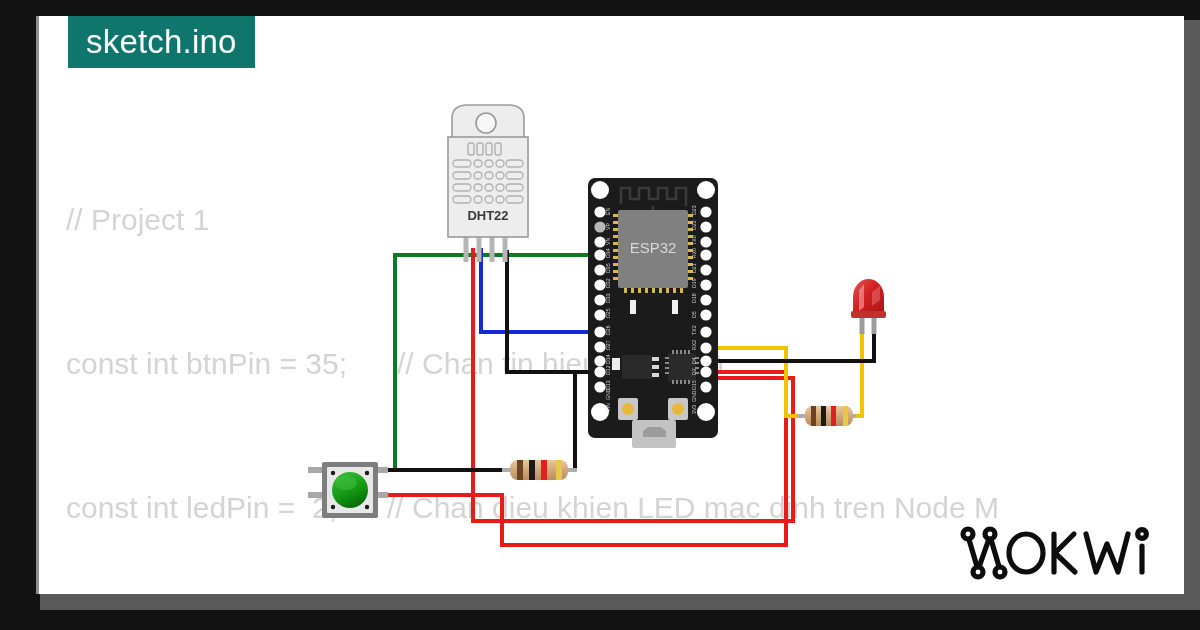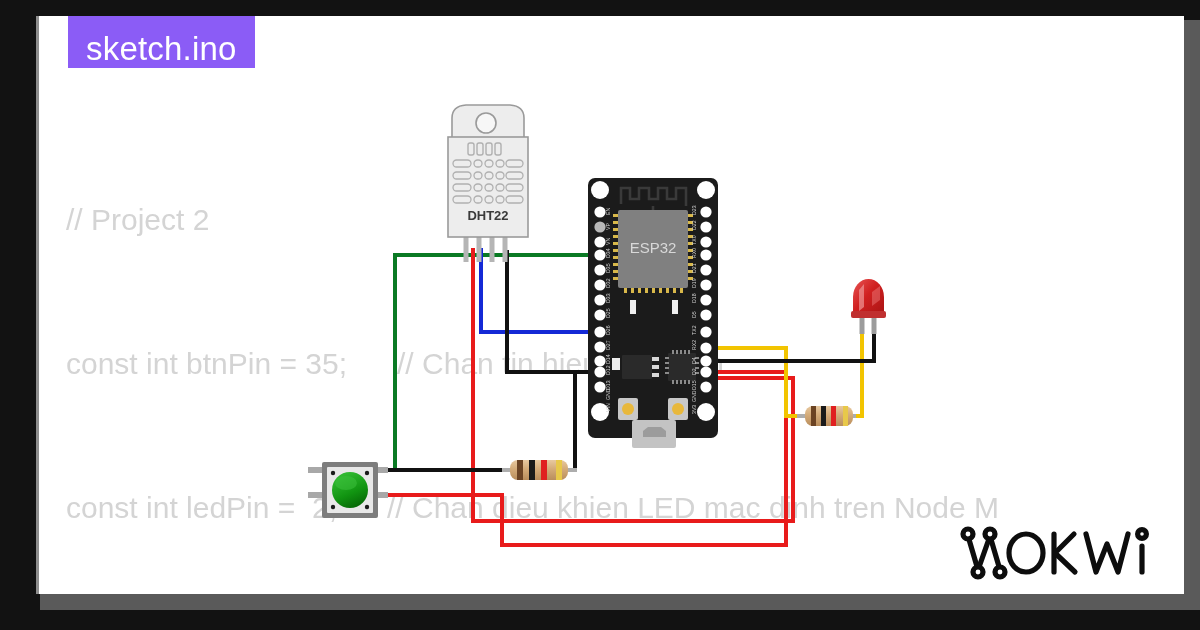--- a/index.html
+++ b/index.html
@@ -27,23 +27,23 @@
   
   #canvas-edge{
     position:absolute;left:36px;top:16px;
     width:3px;height:578px;background:#8e8e8e;
   }
 
   
   #file-tab{
     position:absolute;left:68px;top:16px;
     height:52px;
-    background:#8b5cf6;
+    background:#0f766e;
     color:#ffffff;
-    display:flex;align-items:flex-end;
+    display:flex;align-items:center;
     padding:0 18px;
     font-size:33px;
     letter-spacing:.2px;
     z-index:40;
   }
 
   
   #code{
     position:absolute;left:66px;top:100px;
     width:1120px;
@@ -73,21 +73,21 @@
 
 <div id="frame-shadow"></div>
 <div id="canvas"></div>
 <div id="canvas-edge"></div>
 
 <div id="file-tab">
   <span>sketch.ino</span>
 </div>
 
 <div id="code">
-  <div class="code-line">// Project 2</div>
+  <div class="code-line">// Project 1</div>
   <div class="code-line">const int btnPin = 35;      // Chan tin hieu nut phan</div>
   <div class="code-line">const int ledPin =  2;      // Chan dieu khien LED mac dinh tren Node M</div>
   <div class="code-line">// Bien trang thai nut nhan</div>
   
   
   
   
   
   
   

